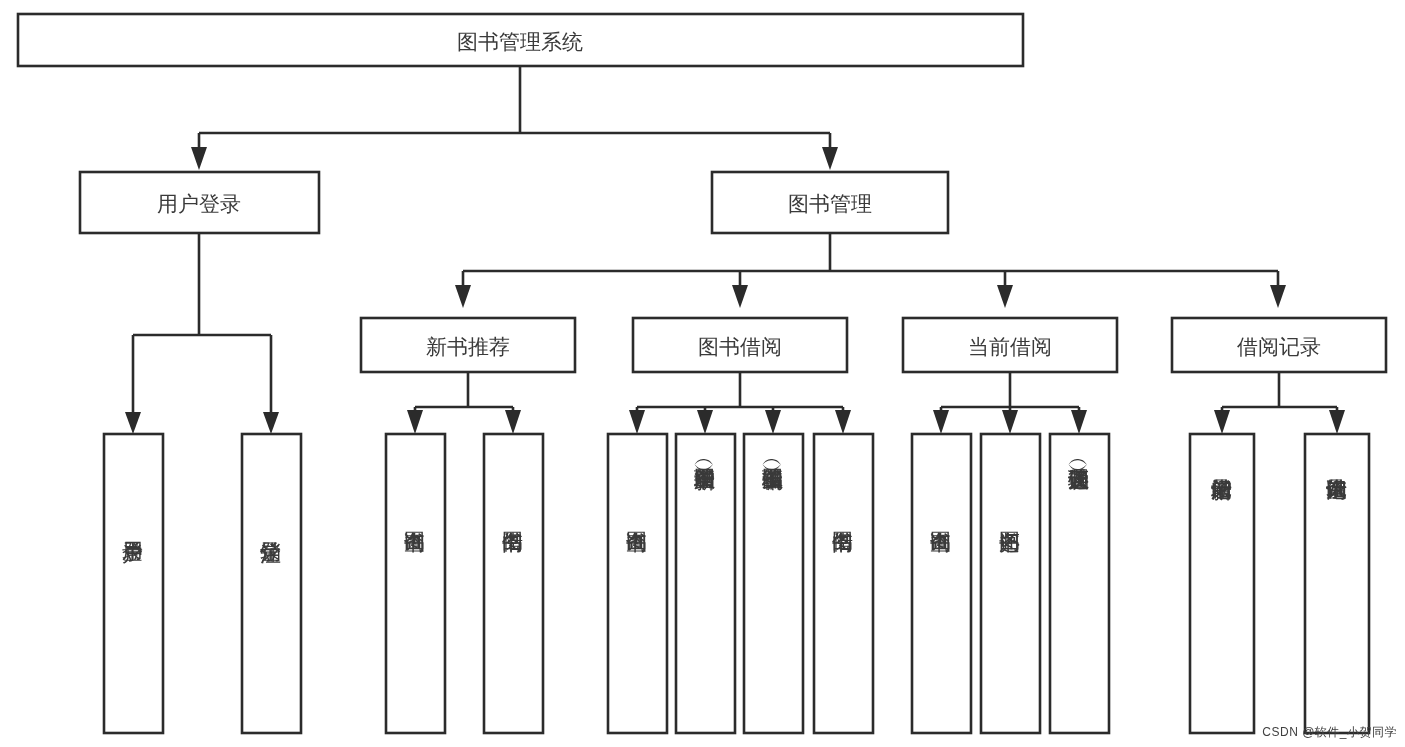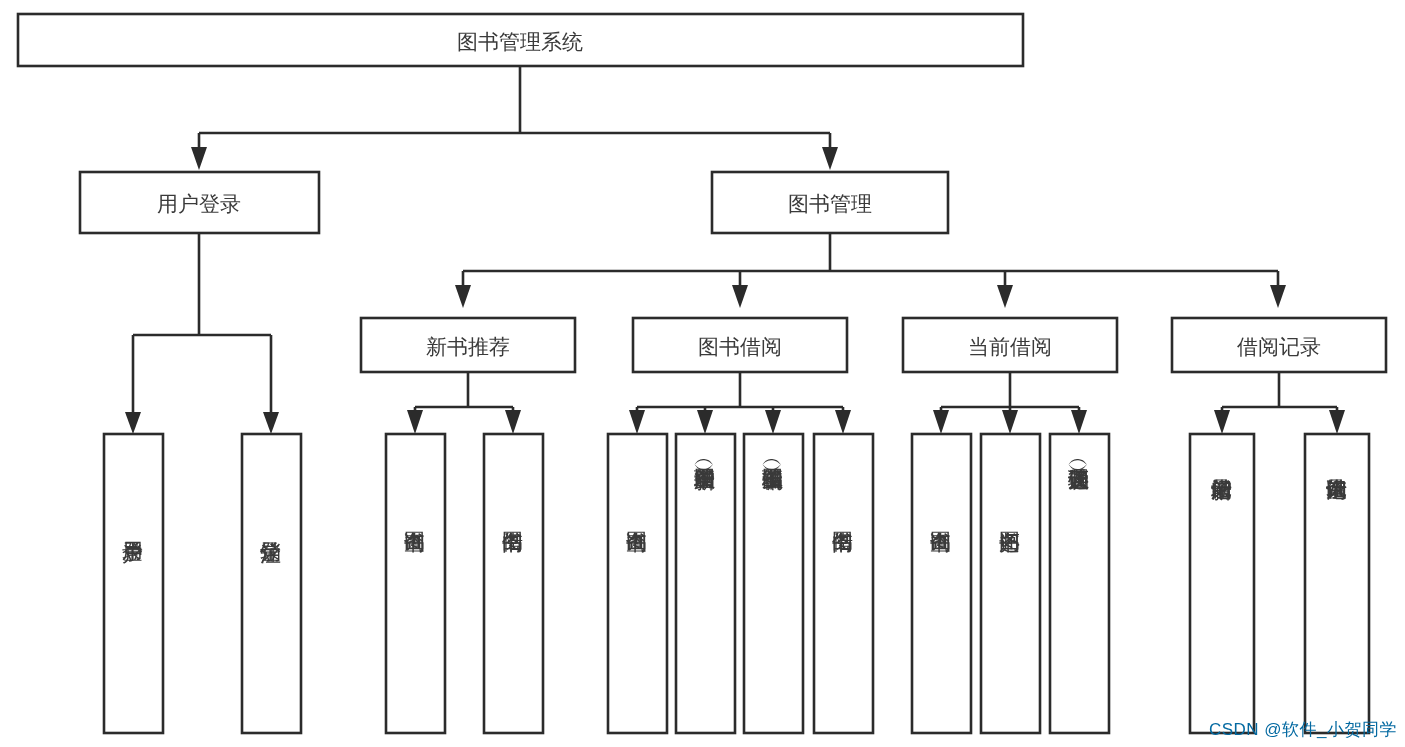--- a/index.html
+++ b/index.html
@@ -51,22 +51,22 @@
     fill: #3a3a3a;
     font-family: "Liberation Sans", "DejaVu Sans", sans-serif;
     font-size: 21px;
     text-anchor: middle;
   }
   .watermark {
     position: absolute;
     right: 8px;
     bottom: 6px;
     font-family: "Liberation Sans", "DejaVu Sans", sans-serif;
-    font-size: 17px;
-    color: #0369a1;
+    font-size: 12px;
+    color: #404040;
     white-space: nowrap;
     letter-spacing: 0.5px;
     user-select: none;
   }
 </style>
 </head>
 <body>
 
 <div id="diagram-root">
 

